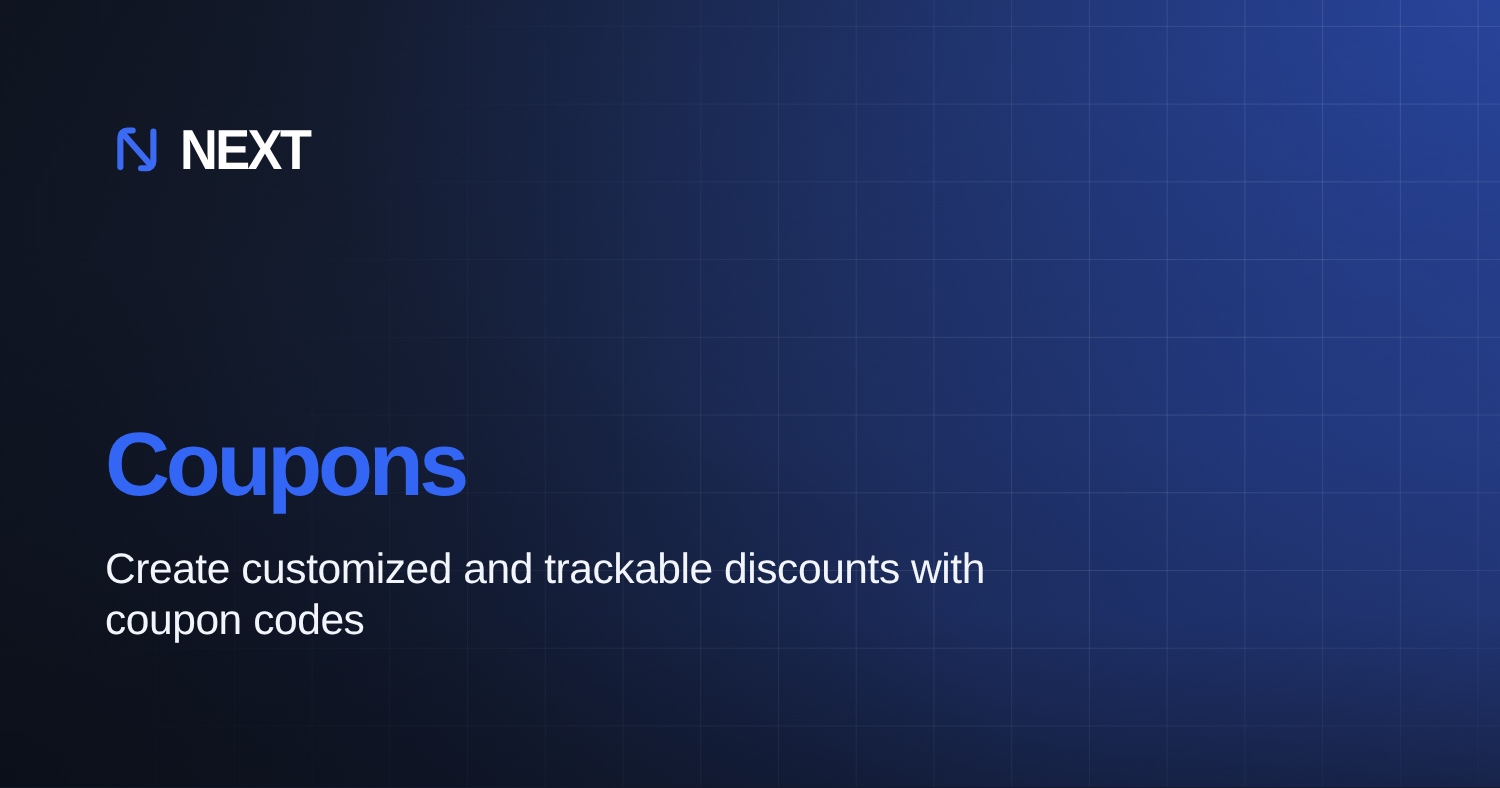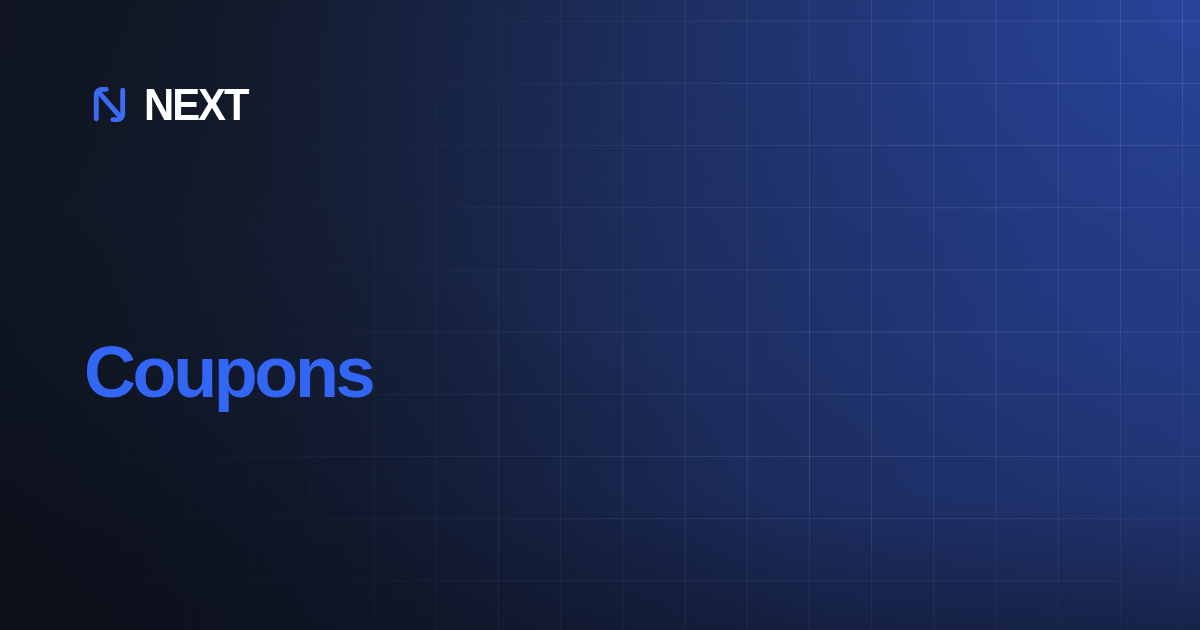--- a/index.html
+++ b/index.html
@@ -74,21 +74,21 @@
   
   .content {
     position: absolute;
     inset: 0;
   }
 
   
   .brand {
     position: absolute;
     left: 86px;
-    top: 81px;
+    top: 96px;
     display: flex;
     align-items: center;
     gap: 11px;
   }
   .brand-mark {
     width: 47px;
     height: 47px;
     display: block;
     flex: 0 0 auto;
   }
@@ -149,16 +149,17 @@
       <svg class="brand-mark" viewBox="0 0 48 48" fill="none" xmlns="http://www.w3.org/2000/svg">
         <path d="M10.5 38.5 V14.2 C10.5 11.0 12.9 8.6 16.1 8.6 H20.6" stroke="#3b6bf5" stroke-width="5.0" stroke-linecap="round" stroke-linejoin="round"></path>
         <path d="M37.5 9.5 V33.8 C37.5 37.0 35.1 39.4 31.9 39.4 H27.4" stroke="#3b6bf5" stroke-width="5.0" stroke-linecap="round" stroke-linejoin="round"></path>
         <path d="M12.3 10.6 L35.7 37.4" stroke="#3b6bf5" stroke-width="5.0" stroke-linecap="round" stroke-linejoin="round"></path>
       </svg>
       <span class="brand-word">NEXT</span>
     </div>
 
     <div class="headline-block">
       <h1 class="page-title">Coupons</h1>
+      <p class="page-subtitle">Create customized and trackable discounts with coupon codes</p>
     </div>
 
   </div>
 </div>
 
 </body></html>

